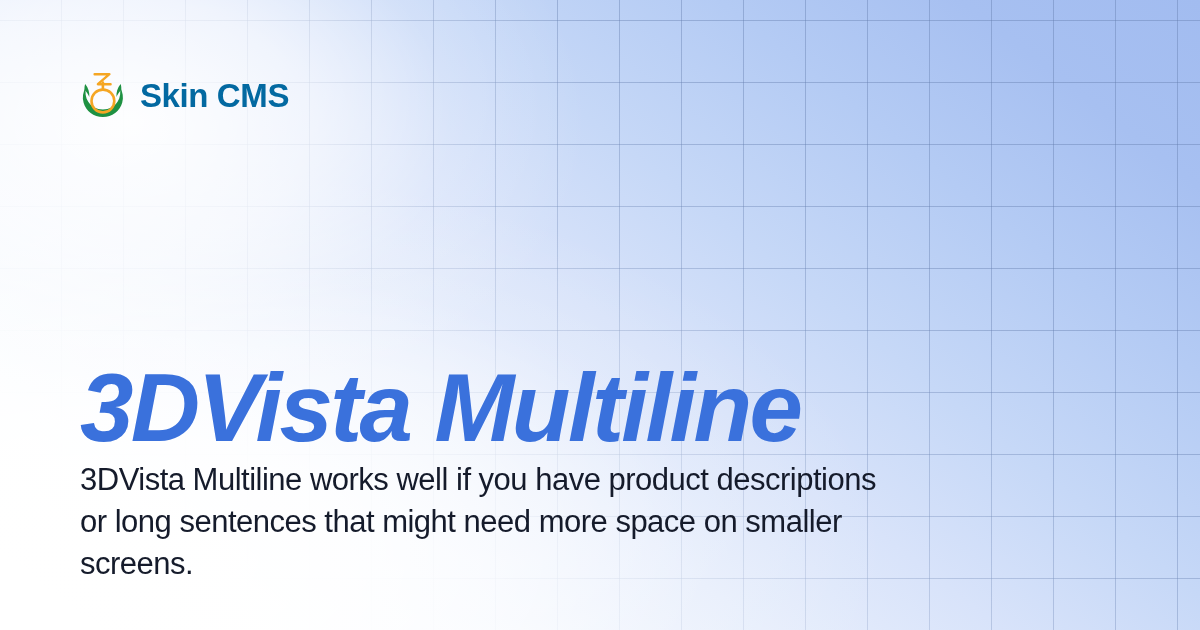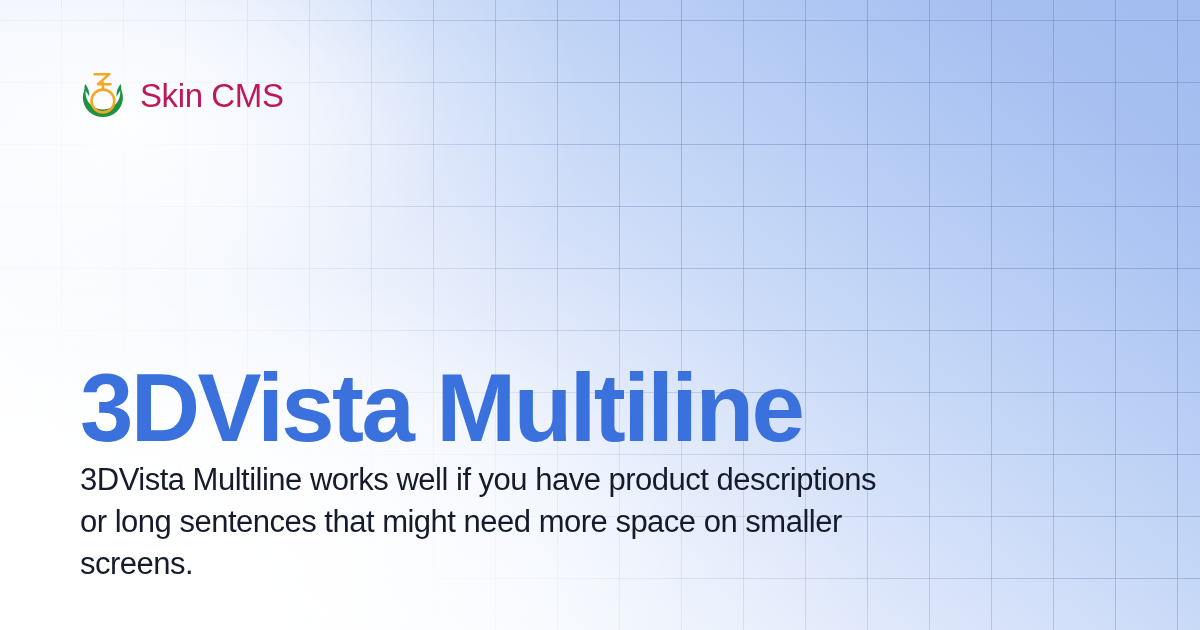--- a/index.html
+++ b/index.html
@@ -125,37 +125,38 @@
 
   .brand-logo {
     width: 46px;
     height: 50px;
     display: block;
     flex: 0 0 auto;
   }
 
   .brand-name {
     font-size: 33px;
-    font-weight: 400;
+    font-weight: 700;
     letter-spacing: -0.4px;
-    color: #be185d;
+    color: #0369a1;
     line-height: 1;
     white-space: nowrap;
   }
 
   .headline {
     position: absolute;
     left: 80px;
     top: 296px;
     font-size: 96px;
     font-weight: 700;
     letter-spacing: -2.6px;
     line-height: 1;
     color: #3a71dc;
     white-space: nowrap;
+    font-style: italic;
   }
 
   .subtitle {
     position: absolute;
     left: 80px;
     top: 428px;
     width: 800px;
     font-size: 31px;
     font-weight: 400;
     letter-spacing: -0.5px;

